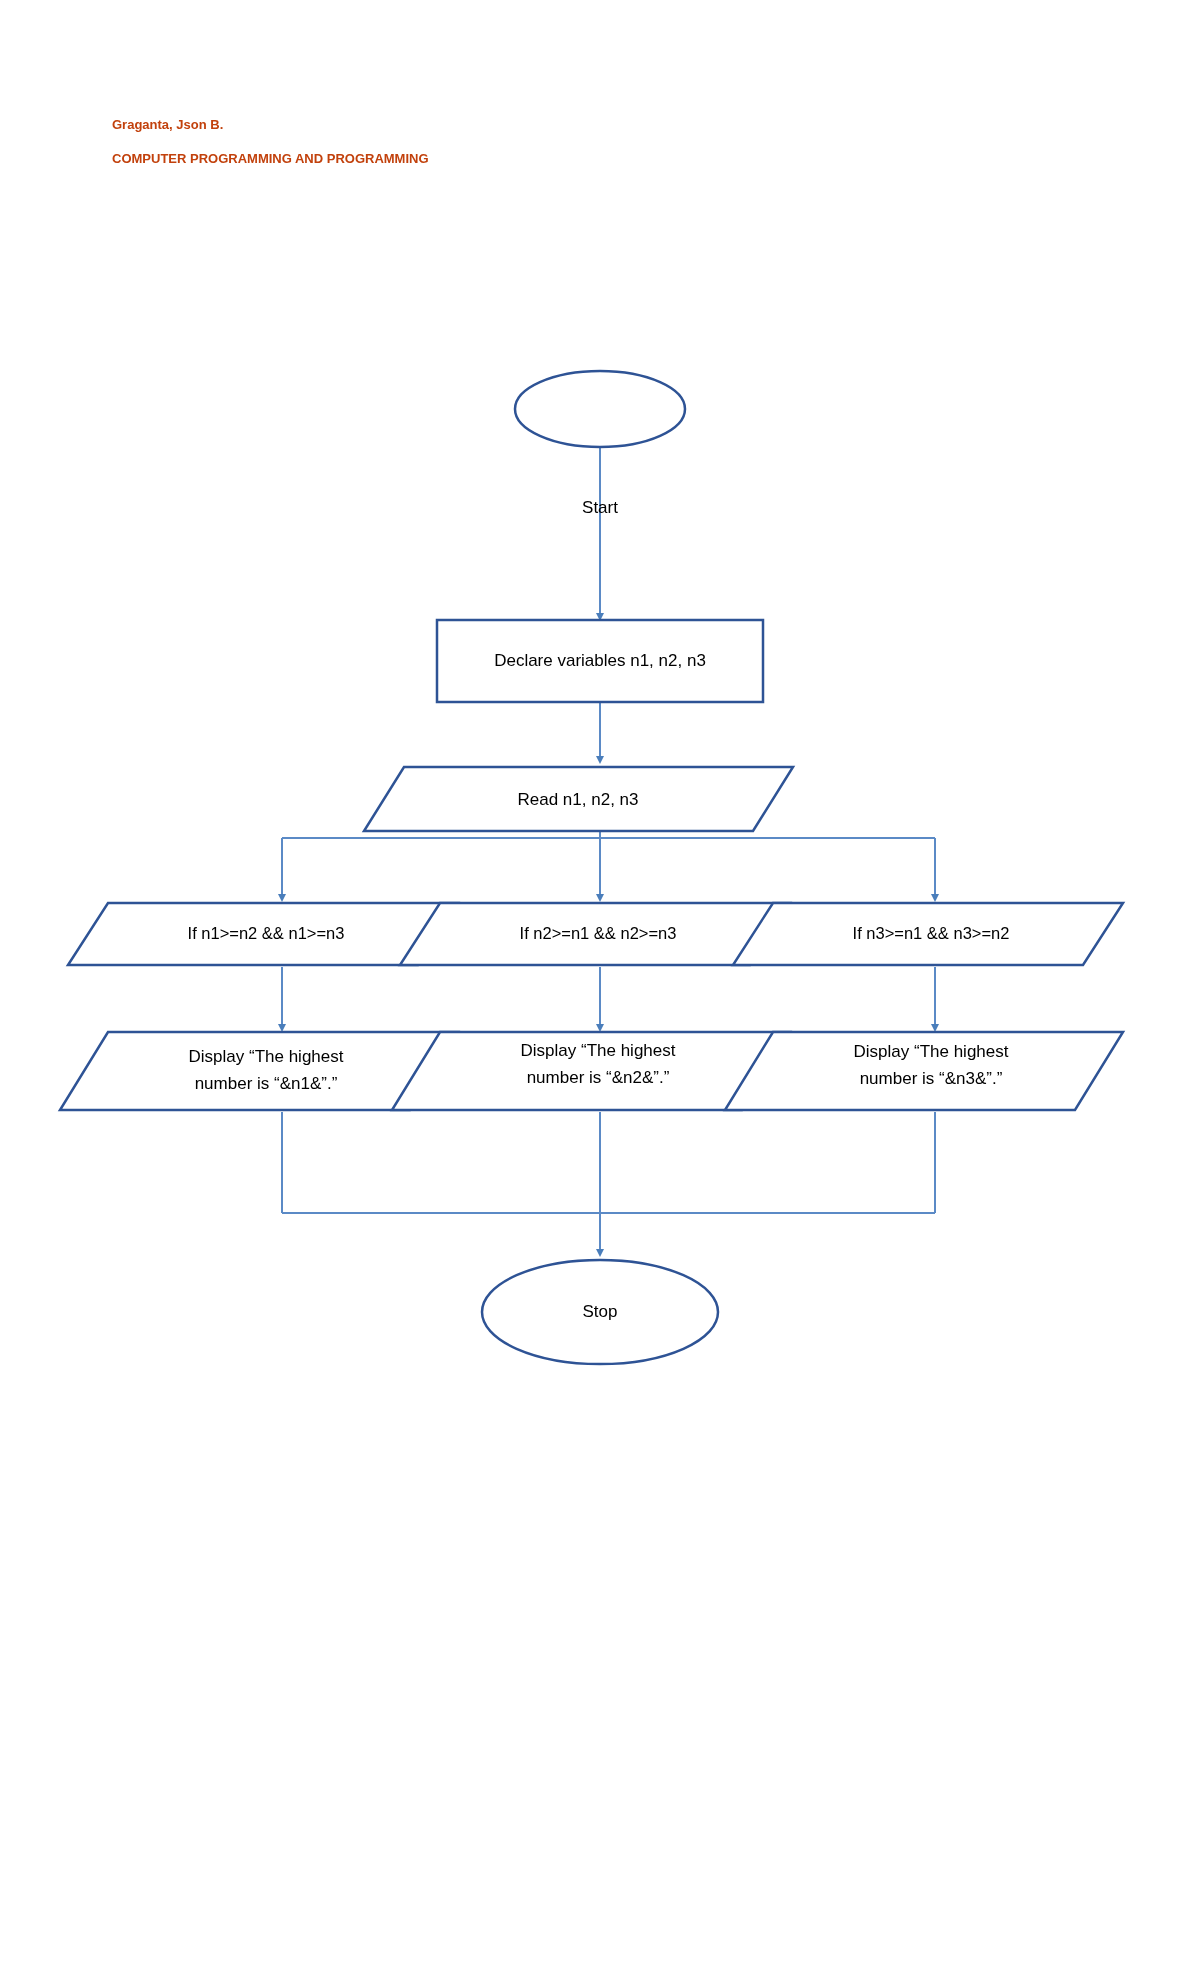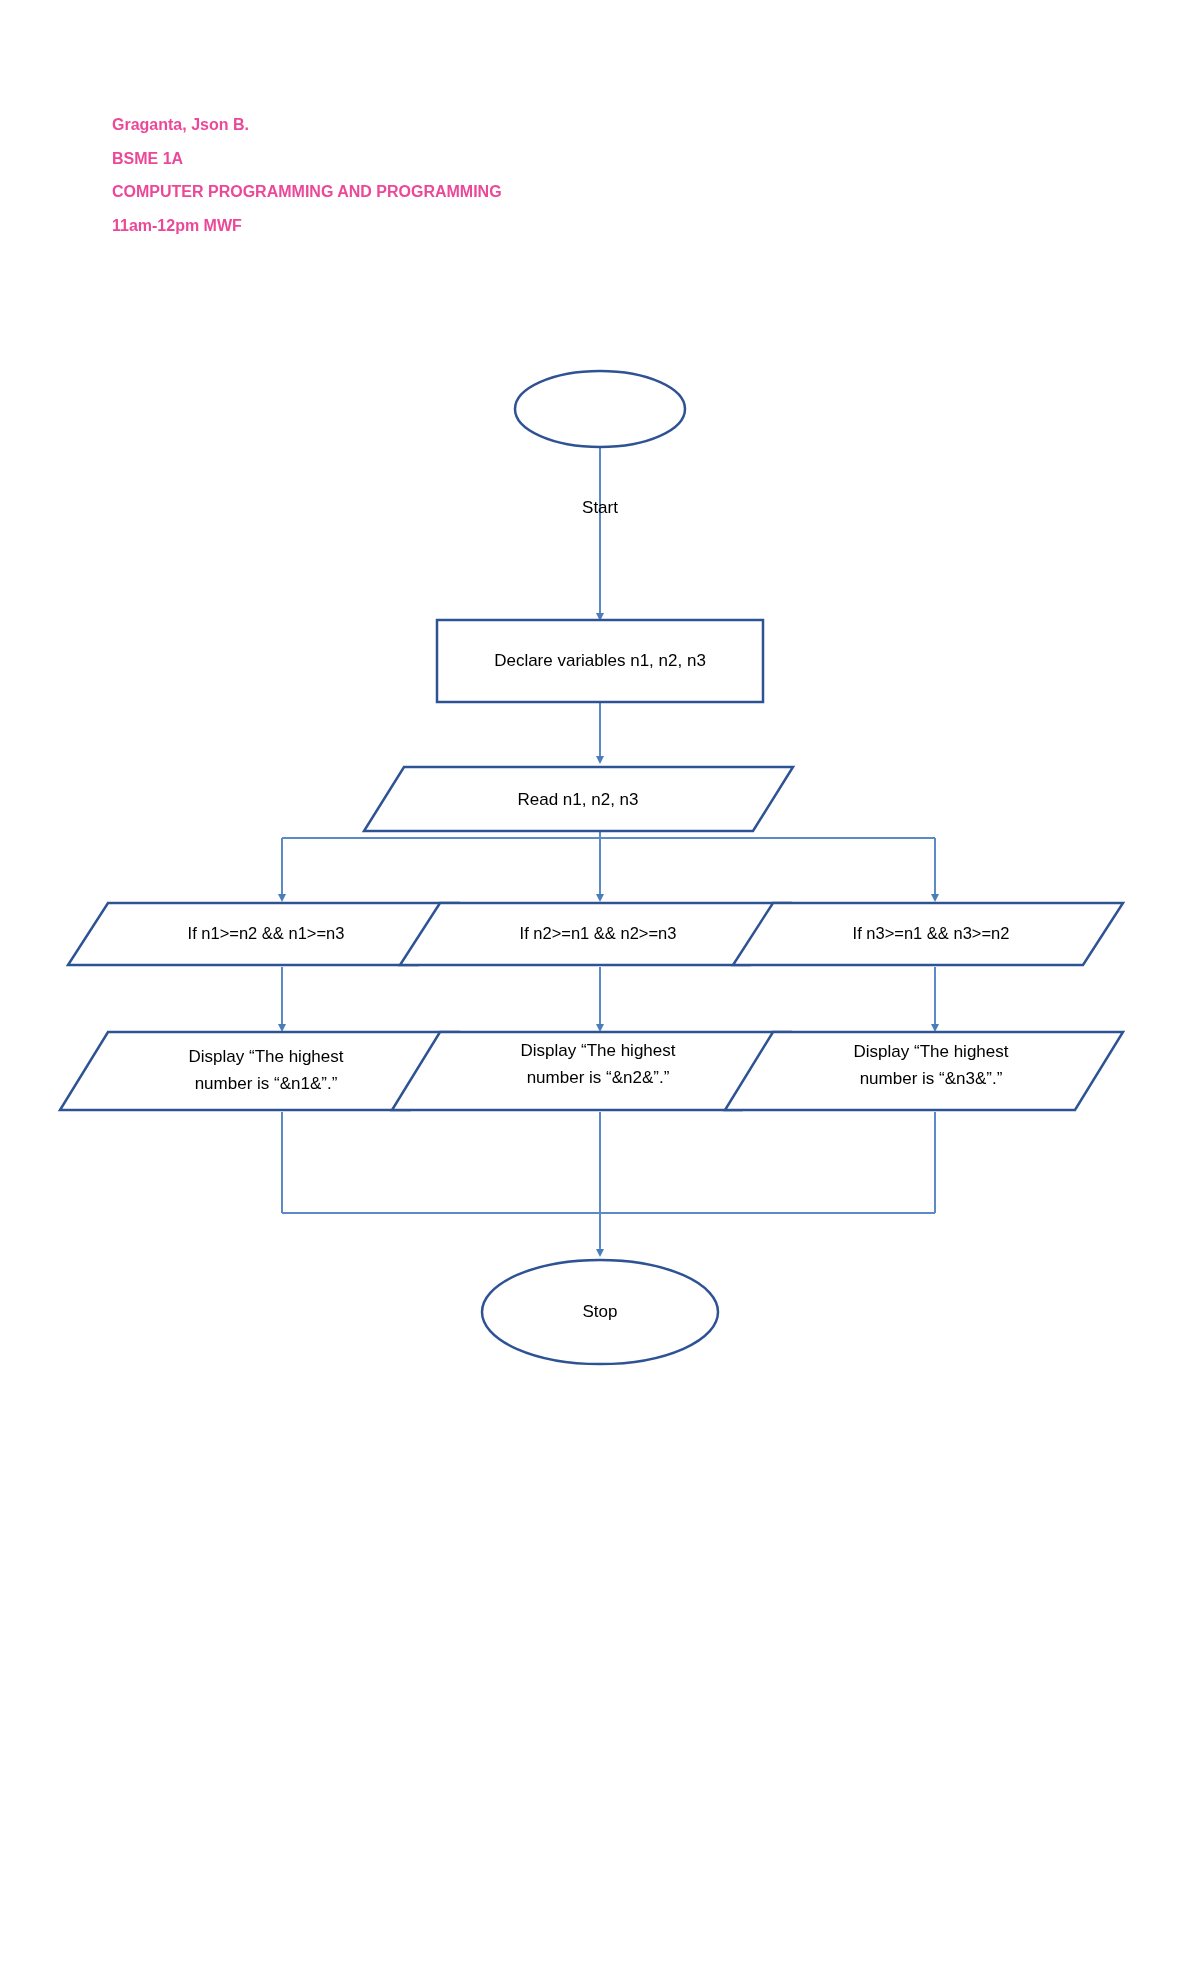--- a/index.html
+++ b/index.html
@@ -19,22 +19,22 @@
   
   .header {
     position: absolute;
     left: 112px;
     top: 108px;
     width: 600px;
   }
   .header-line {
     font-family: "Liberation Sans", sans-serif;
     font-weight: bold;
-    font-size: 16px;
-    color: #ec4899;
+    font-size: 13px;
+    color: #c2410c;
     line-height: 33.5px;
     white-space: nowrap;
     letter-spacing: 0px;
   }
 
   
   .flowchart {
     position: absolute;
     left: 0;
     top: 0;
@@ -59,23 +59,21 @@
     fill: #000000;
     text-anchor: middle;
     dominant-baseline: middle;
   }
 </style>
 </head>
 <body>
 
 <div class="header">
   <div class="header-line">Graganta, Json B.</div>
-  <div class="header-line">BSME 1A</div>
   <div class="header-line">COMPUTER PROGRAMMING AND PROGRAMMING</div>
-  <div class="header-line">11am-12pm MWF</div>
 </div>
 
 <div class="flowchart">
 <svg width="1200" height="1976" viewBox="0 0 1200 1976" xmlns="http://www.w3.org/2000/svg">
   <defs>
     <marker id="arrowDark" markerWidth="10" markerHeight="10" refX="5" refY="5" orient="auto" markerUnits="userSpaceOnUse">
       <path d="M1,1 L9,5 L1,9 z" fill="#4a7ebb"></path>
     </marker>
   </defs>
 

